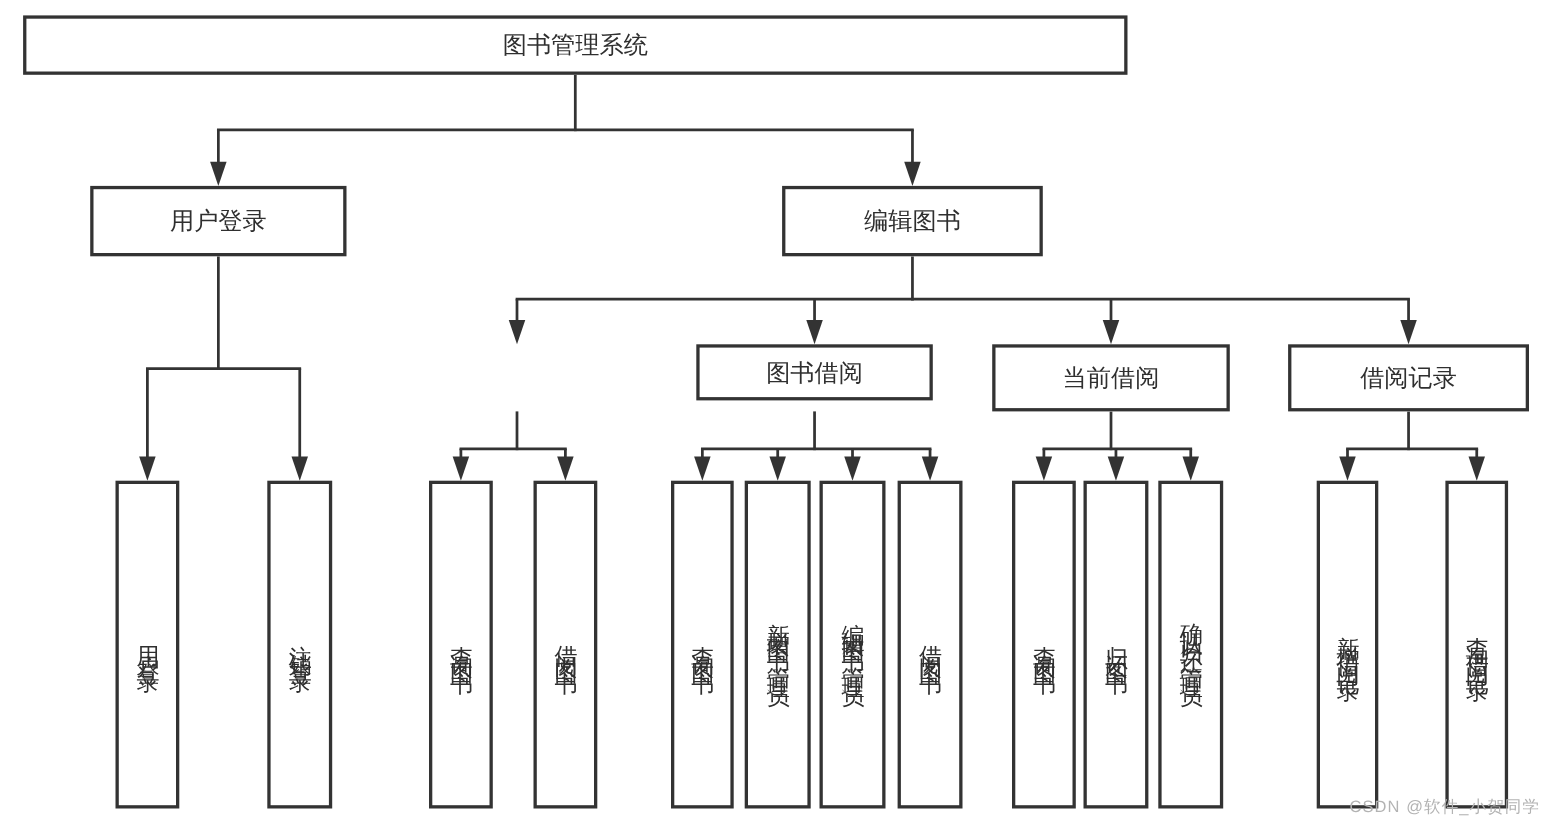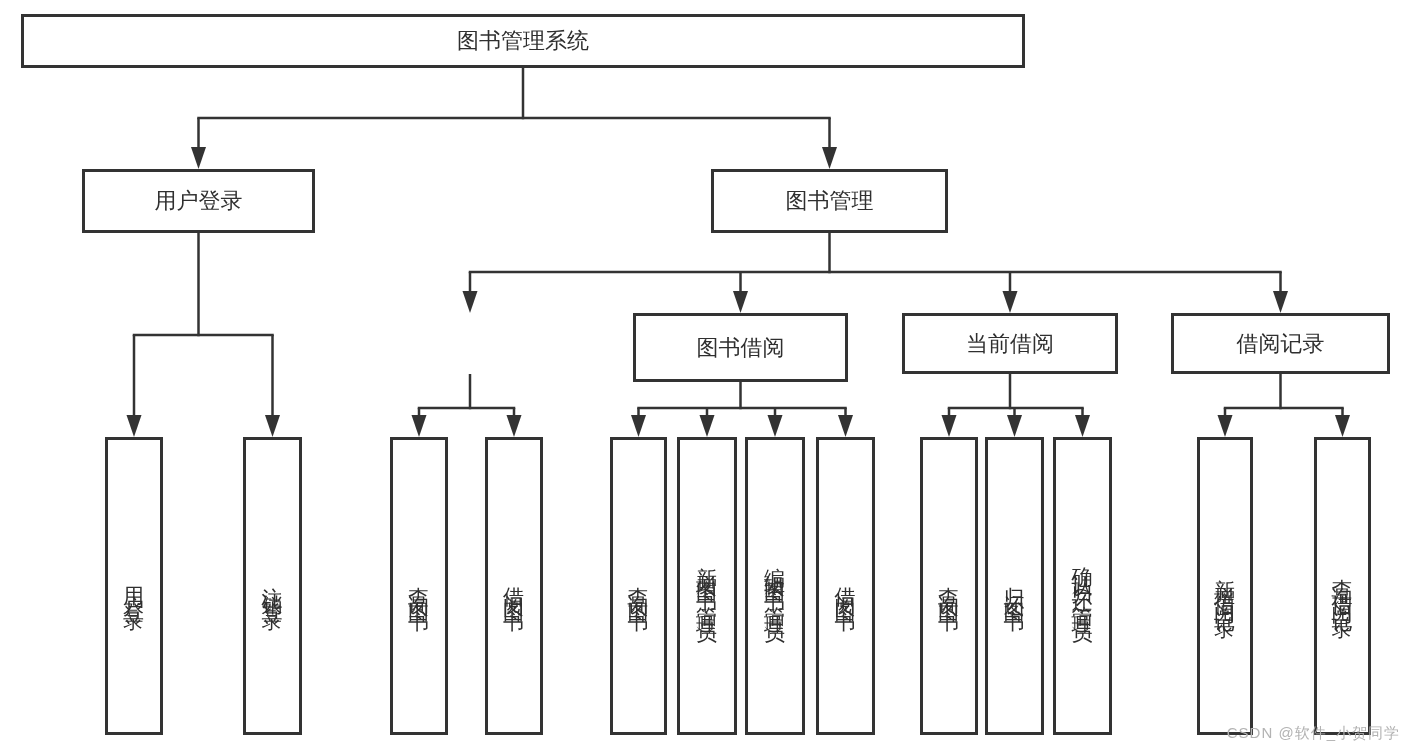--- a/index.html
+++ b/index.html
@@ -103,23 +103,23 @@
       <polygon points="1335,415 1350,415 1342.5,437" fill="#333333"></polygon>
     </svg>
   <div id="nodes">
       <div class="node" style="left: 21px; top: 14px; width: 1004px; height: 54px;">
         <span class="lbl">图书管理系统</span>
       </div>
       <div class="node" style="left: 82px; top: 169px; width: 233px; height: 64px;">
         <span class="lbl">用户登录</span>
       </div>
       <div class="node" style="left: 711px; top: 169px; width: 237px; height: 64px;">
-        <span class="lbl">图书管理</span>
+        <span class="lbl">编辑图书</span>
       </div>
-      <div class="node" style="left: 633px; top: 313px; width: 215px; height: 69px;">
+      <div class="node" style="left: 633px; top: 313px; width: 215px; height: 51px;">
         <span class="lbl">图书借阅</span>
       </div>
       <div class="node" style="left: 902px; top: 313px; width: 216px; height: 61px;">
         <span class="lbl">当前借阅</span>
       </div>
       <div class="node" style="left: 1171px; top: 313px; width: 219px; height: 61px;">
         <span class="lbl">借阅记录</span>
       </div>
       <div class="node vert" style="left: 105px; top: 437px; width: 58px; height: 298px;">
         <span class="lbl">用户登录</span>

